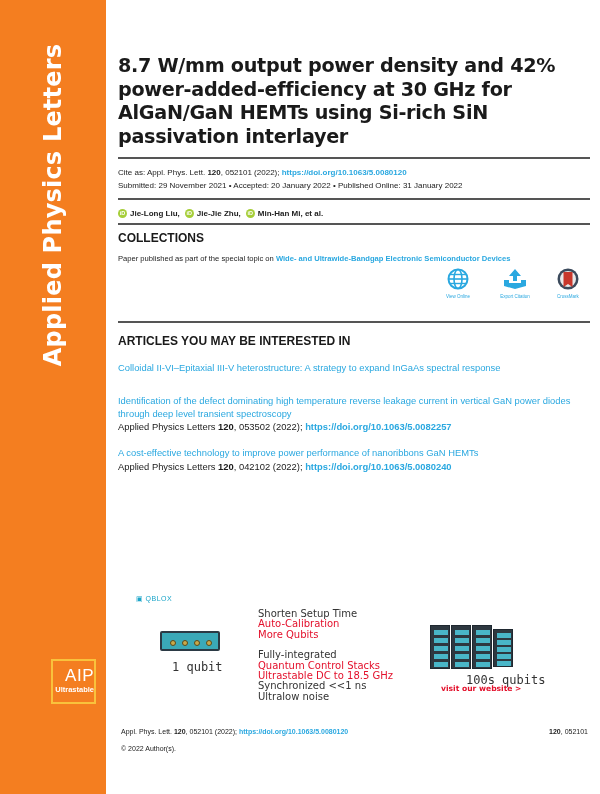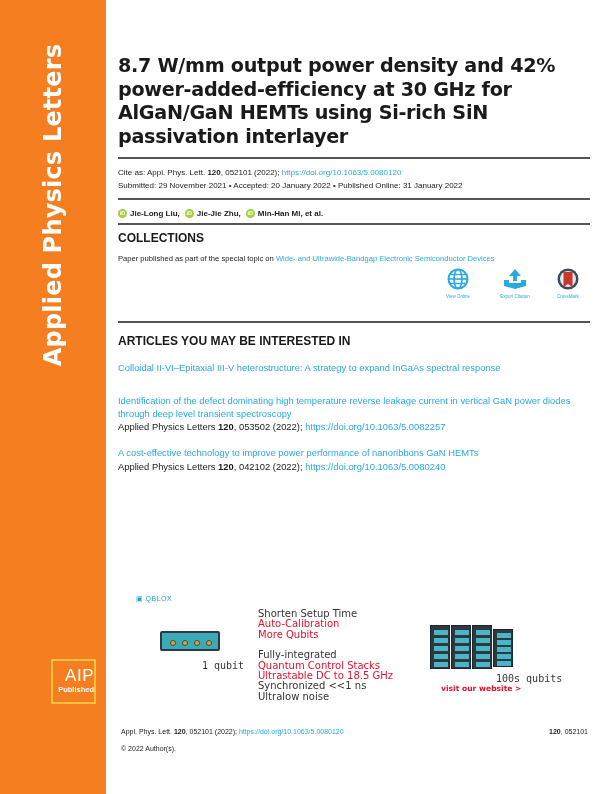--- a/index.html
+++ b/index.html
@@ -26,21 +26,21 @@
     .aip-logo .aip { font-size: 17px; font-weight: normal; line-height: 17px; margin-top: 6px; letter-spacing: 0.5px; }
     .aip-logo .pub { font-size: 7.5px; font-weight: bold; line-height: 10px; margin-top: 1px; }
 
     .title {
       position: absolute; left: 118px; top: 54px; width: 470px;
       font-family: "DejaVu Sans", sans-serif; font-weight: bold; font-size: 19.2px;
       line-height: 23.6px; color: #1a1a1a; letter-spacing: -0.3px;
     }
     .rule { position: absolute; left: 118px; width: 472px; height: 2px; background: #555; }
     .small { font-family: "Liberation Sans", sans-serif; font-size: 8px; color: #222; white-space: nowrap; }
-    .link { color: #2aa8e0; }
+    .link { color: #2aa8e0; font-weight: bold; }
     .bold { font-weight: bold; }
 
     .cite { position: absolute; left: 118px; top: 168px; }
     .dates { position: absolute; left: 118px; top: 181px; }
 
     .authors { position: absolute; left: 118px; top: 209px; display: flex; align-items: center; font-weight: bold; }
     .orcid {
       display: inline-block; width: 9px; height: 9px; border-radius: 50%;
       background: #a6ce39; color: #fff; font-size: 5.5px; line-height: 9px; text-align: center;
       margin-right: 3px; font-weight: bold;
@@ -57,41 +57,41 @@
     .tool-label { font-family: "Liberation Sans", sans-serif; font-size: 4.5px; color: #2aa8e0; margin-top: 4px; white-space: nowrap; }
 
     .article { position: absolute; left: 118px; width: 470px; }
     .article-title { font-family: "Liberation Sans", sans-serif; font-size: 9.4px; line-height: 12.5px; color: #2aa8e0; }
     .article-ref { font-family: "Liberation Sans", sans-serif; font-size: 9.4px; line-height: 13px; color: #1a1a1a; white-space: nowrap; }
 
     .ad { position: absolute; left: 118px; top: 585px; width: 470px; height: 115px; }
     .ad-logo { position: absolute; left: 18px; top: 10px; font-size: 7px; color: #1ba5c9; font-family: "Liberation Sans", sans-serif; letter-spacing: 0.5px; }
     .ad-device { position: absolute; left: 42px; top: 46px; width: 60px; height: 20px; background: #3aa9b8; border: 2px solid #2b3a45; border-radius: 2px; }
     .ad-device .knob { position: absolute; top: 7px; width: 6px; height: 6px; border-radius: 50%; background: #c9a94a; border: 1px solid #5a4a1a; }
-    .ad-caption { position: absolute; font-family: "DejaVu Sans Mono", monospace; font-size: 10px; color: #333; margin-left: 30px; }
+    .ad-caption { position: absolute; font-family: "DejaVu Sans Mono", monospace; font-size: 12px; color: #333; }
     .ad-lines { position: absolute; left: 140px; top: 24px; font-family: "DejaVu Sans", sans-serif; font-size: 10px; line-height: 10.4px; color: #333; }
     .ad-lines .red { color: #e3102b; font-weight: normal; }
     .ad-lines .gap { height: 10px; }
     .ad-racks { position: absolute; left: 312px; top: 40px; width: 84px; height: 46px; }
     .rack { position: absolute; top: 0; width: 20px; height: 44px; background: #2e3840; border: 1px solid #1f2830; }
     .rack .slot { position: absolute; left: 3px; width: 14px; height: 5px; background: #49b6c8; }
     .visit { position: absolute; left: 323px; top: 99px; font-family: "DejaVu Sans", sans-serif; font-weight: bold; font-size: 7.6px; color: #e3102b; }
 
     .footer1 { position: absolute; left: 121px; top: 728px; font-size: 7px; }
     .footer-right { position: absolute; right: 12px; top: 728px; font-size: 7px; }
     .footer2 { position: absolute; left: 121px; top: 745px; font-size: 7px; }
   </style>
 </head>
 <body>
 
 <div class="sidebar">
   <div class="journal-name">Applied Physics Letters</div>
   <div class="aip-logo">
     <div class="aip">AIP</div>
-    <div class="pub">Published</div>
+    <div class="pub">Ultrastable</div>
   </div>
 </div>
 
 <div class="title">8.7 W/mm output power density and 42% power-added-efficiency at 30 GHz for AlGaN/GaN HEMTs using Si-rich SiN passivation interlayer</div>
 <div class="rule" style="top:157px;"></div>
 
 <div class="cite small">
   <span>Cite as: Appl. Phys. Lett. </span><span class="bold">120</span><span>, 052101 (2022); </span><a class="link">https://doi.org/10.1063/5.0080120</a>
 </div>
 <div class="dates small">Submitted: 29 November 2021 • Accepted: 20 January 2022 • Published Online: 31 January 2022</div>

